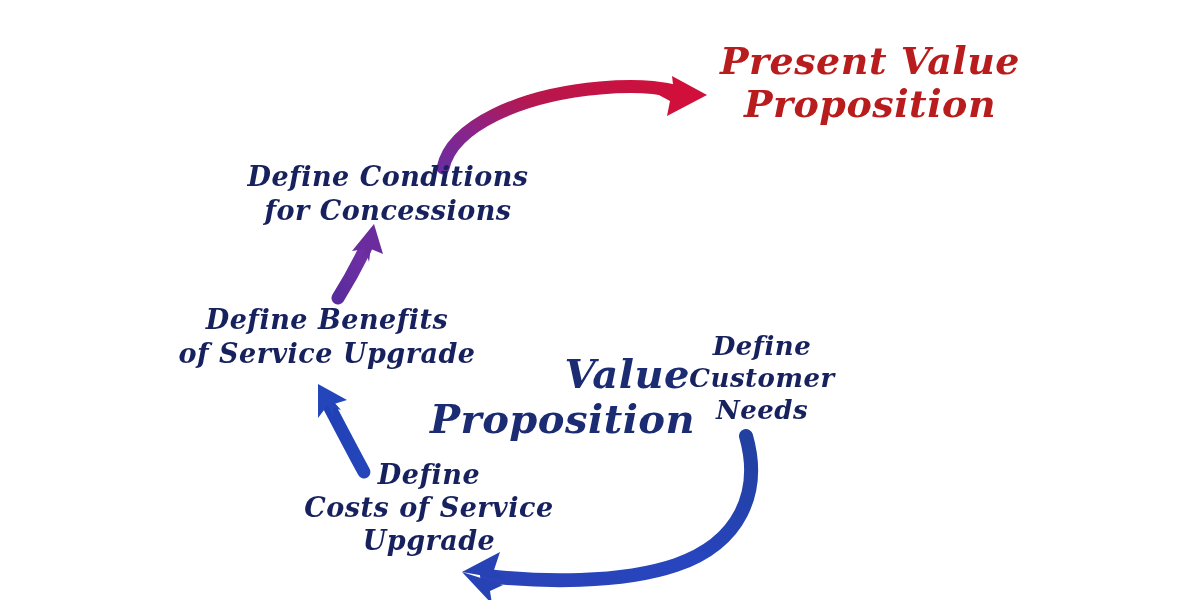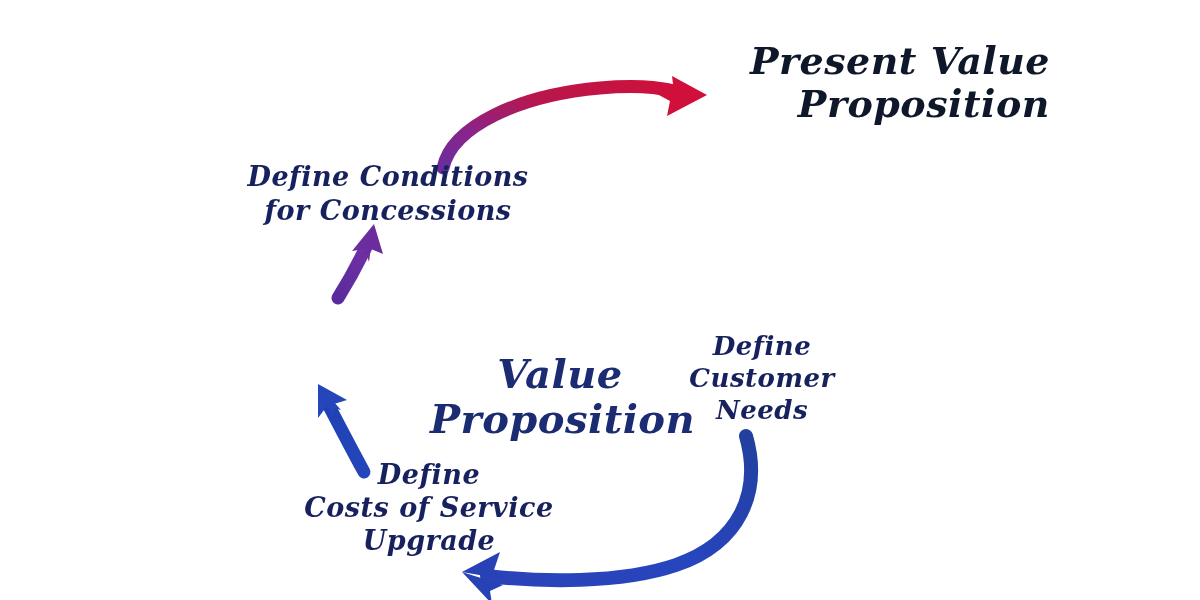--- a/index.html
+++ b/index.html
@@ -31,22 +31,22 @@
     letter-spacing: 0.5px;
   }
 
   
   #node-present-value {
     left: 690px;
     top: 40px;
     width: 360px;
     font-size: 38px;
     line-height: 1.12;
-    color: #0f172a;
-    text-align: right;
+    color: #b91c1c;
+    text-align: center;
   }
 
   
   #node-conditions {
     left: 228px;
     top: 160px;
     width: 320px;
     font-size: 27px;
     line-height: 1.25;
     color: #17215e;
@@ -83,20 +83,21 @@
   }
 
   
   #node-center-title {
     left: 430px;
     top: 352px;
     width: 260px;
     font-size: 40px;
     line-height: 1.12;
     color: #1c2c72;
+    text-align: right;
   }
 </style>
 </head>
 <body>
 
 <div id="canvas">
 
   <svg id="arrow-layer" viewBox="0 0 1200 600">
     <defs>
       <linearGradient id="grad-purple-crimson" x1="0" y1="1" x2="1" y2="0">
@@ -143,20 +144,22 @@
       <path d="M 462,572 L 503,585 L 490,591 L 492,604 Z" fill="#2742b4"></path>
     </g>
   </svg>
 
   <div class="node" id="node-present-value">Present Value
 Proposition</div>
 
   <div class="node" id="node-conditions">Define Conditions
 for Concessions</div>
 
+  <div class="node" id="node-benefits">Define Benefits
+of Service Upgrade</div>
 
   <div class="node" id="node-costs">Define
 Costs of Service
 Upgrade</div>
 
   <div class="node" id="node-customer-needs">Define
 Customer
 Needs</div>
 
   <div class="node" id="node-center-title">Value

